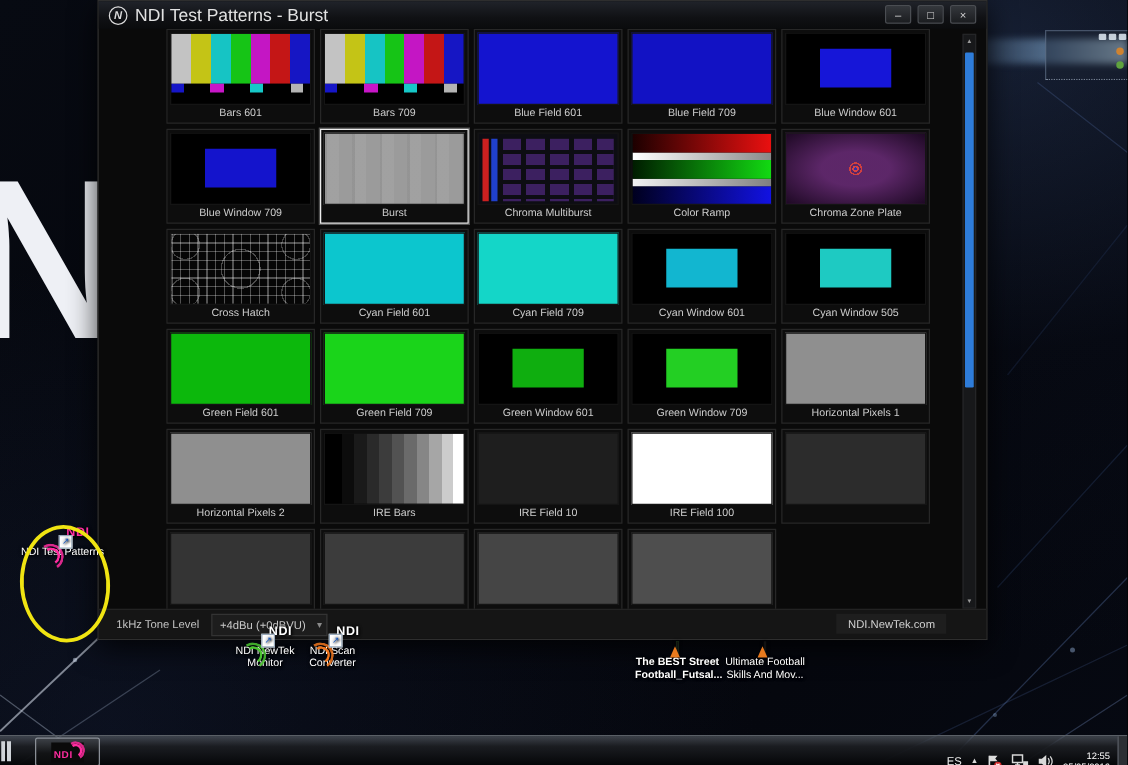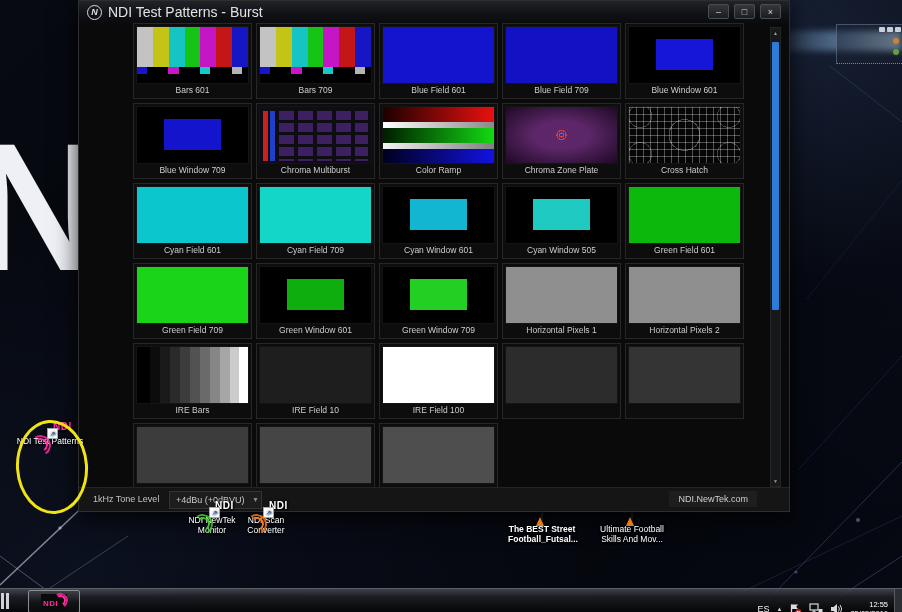--- a/index.html
+++ b/index.html
@@ -199,20 +199,24 @@
             <span class="winrect" style="background: rgb(22, 22, 216);"></span>
           </div>
           <div class="plabel">Blue Window 601</div>
         </div>
         <div class="cell">
           <div class="thumb pk-window">
             <span class="winrect" style="background: rgb(20, 20, 204);"></span>
           </div>
           <div class="plabel">Blue Window 709</div>
         </div>
+        <div class="cell selected">
+          <div class="thumb pk-burst"></div>
+          <div class="plabel">Burst</div>
+        </div>
         <div class="cell">
           <div class="thumb pk-multiburst"></div>
           <div class="plabel">Chroma Multiburst</div>
         </div>
         <div class="cell">
           <div class="thumb pk-ramp"></div>
           <div class="plabel">Color Ramp</div>
         </div>
         <div class="cell">
           <div class="thumb pk-zoneplate"></div>
@@ -349,21 +353,21 @@
     <div>NDI Scan</div>
     <div>Converter</div>
   </div>
 
   <div class="shortcut" style="left:508px;top:514px;width:68px;font-weight:bold;">
     <span class="vid-icon"><i></i></span>
     <div>The BEST Street</div>
     <div>Football_Futsal...</div>
   </div>
 
-  <div class="shortcut" style="left:598px;top:514px;width:68px;">
+  <div class="shortcut" style="left:578px;top:514px;width:68px;">
     <span class="vid-icon v2"><i></i></span>
     <div>Ultimate Football</div>
     <div>Skills And Mov...</div>
   </div>
 
   <div class="taskbar">
     <div class="tb-strip"></div>
     <div class="tb-app">
       <span class="ndi-mark" style="--ac: #ff2da0;">
         <i class="arc a2"></i>

